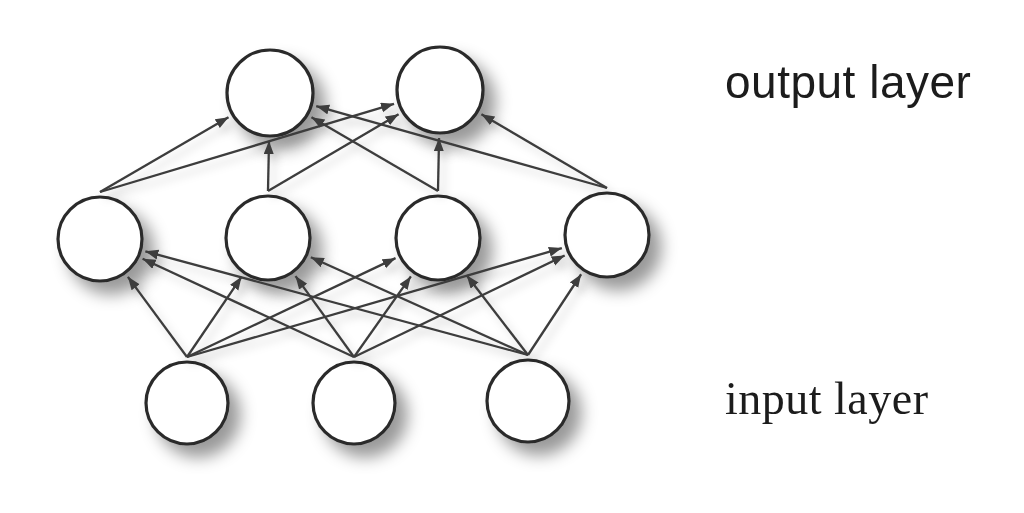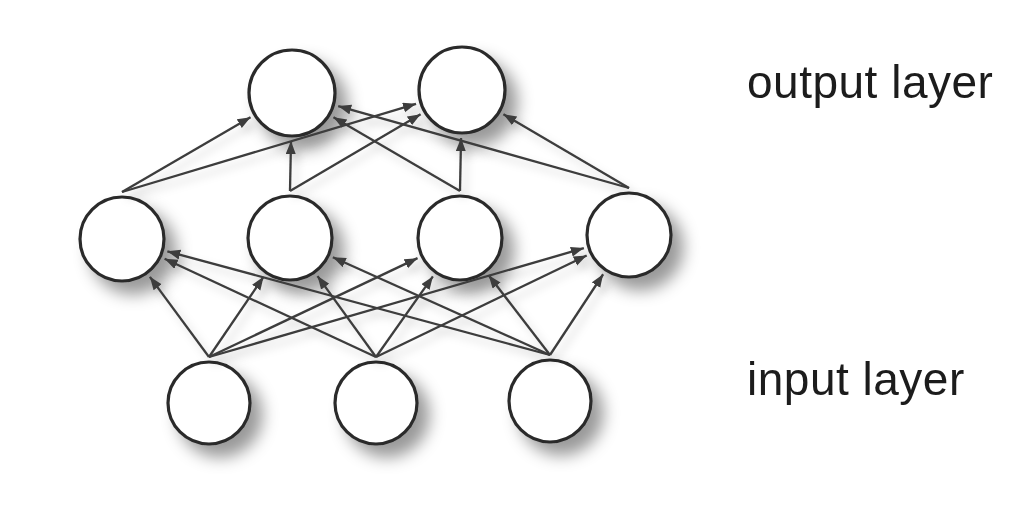--- a/index.html
+++ b/index.html
@@ -9,21 +9,20 @@
   }
   .screen {
     position: relative;
     width: 980px;
     height: 513px;
     background: #ffffff;
     overflow: hidden;
     font-family: "Liberation Sans", sans-serif;
     
     filter: blur(0.4px);
-    margin-left: 22px;
   }
   .net-svg {
     position: absolute;
     left: 0;
     top: 0;
   }
   .layer-label {
     position: absolute;
     font-size: 46px;
     line-height: 1;
@@ -77,14 +76,14 @@
         <line x1="268" y1="191" x2="269.02061209619905" y2="140.99000728624543" stroke="#3d3d3d" stroke-width="2.3" marker-end="url(#arrow-head)"></line>
         <line x1="268" y1="191" x2="398.60861076045416" y2="114.30540879764028" stroke="#3d3d3d" stroke-width="2.3" marker-end="url(#arrow-head)"></line>
         <line x1="438" y1="191" x2="311.4613872431248" y2="117.18580922515613" stroke="#3d3d3d" stroke-width="2.3" marker-end="url(#arrow-head)"></line>
         <line x1="438" y1="191" x2="439.0496912490169" y2="137.99059192464503" stroke="#3d3d3d" stroke-width="2.3" marker-end="url(#arrow-head)"></line>
         <line x1="607" y1="188" x2="316.1994207641911" y2="106.02357558634466" stroke="#3d3d3d" stroke-width="2.3" marker-end="url(#arrow-head)"></line>
         <line x1="607" y1="188" x2="481.3983100268635" y2="114.29361905768039" stroke="#3d3d3d" stroke-width="2.3" marker-end="url(#arrow-head)"></line>
       </g>
     </svg>
 
   <div class="layer-label" style="left: 725px; top: 59px; color: rgb(28, 28, 28);">output layer</div>
-  <div class="layer-label" style="left: 725px; top: 356px; color: rgb(28, 28, 28);">input layer</div>
+  <div class="layer-label" style="left: 725px; top: 376px; color: rgb(28, 28, 28); font-family: Liberation Serif, serif;">input layer</div>
 </div>
 
 </body></html>

